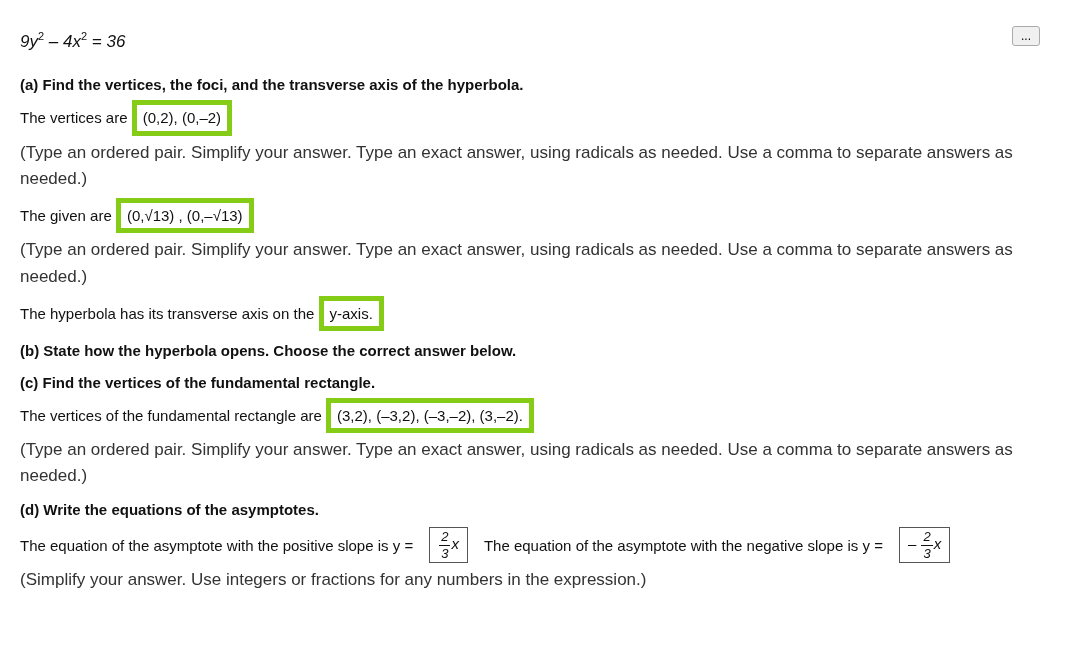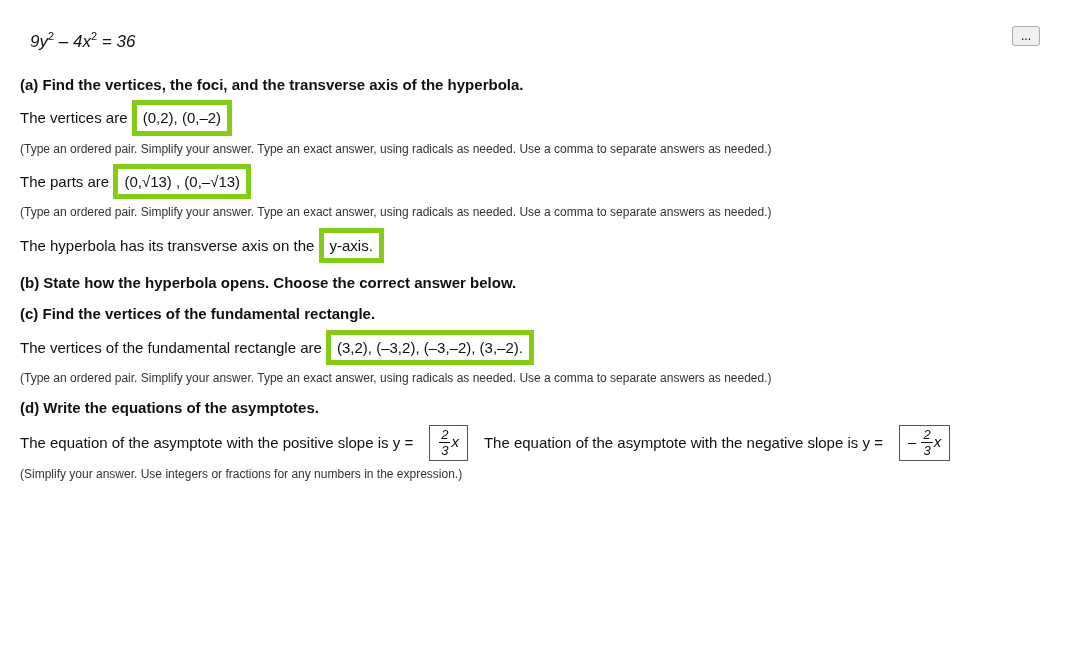--- a/index.html
+++ b/index.html
@@ -13,21 +13,20 @@
       padding: 18px 30px 18px 20px;
       line-height: 1.55;
     }
     .problem-intro {
       margin-bottom: 10px;
       font-size: 15px;
     }
     .equation-display {
       font-size: 17px;
       margin-bottom: 18px;
-      margin-left: 10px;
       font-style: italic;
     }
     .sup { vertical-align: super; font-size: 11px; font-style: normal; }
     .more-btn {
       float: right;
       border: 1px solid #aaa;
       background: #f0f0f0;
       padding: 2px 8px;
       font-size: 12px;
       cursor: pointer;
@@ -43,21 +42,21 @@
     }
     .answer-box {
       display: inline-block;
       border: 5px solid #84cc16;
       padding: 1px 6px;
       min-width: 30px;
       background: #fff;
     }
     .hint-text {
       color: #333;
-      font-size: 12px;
+      font-size: 17px;
       margin-top: 2px;
       margin-bottom: 6px;
     }
     .row {
       margin-bottom: 4px;
     }
     .asymptote-row {
       margin-top: 6px;
       margin-bottom: 4px;
       display: flex;
@@ -109,21 +108,21 @@
   <div class="section">
     <div class="row section-label">(a) Find the vertices, the foci, and the transverse axis of the hyperbola.</div>
 
     <div class="row">
       <span>The vertices are</span>
       <span class="answer-box">(0,2), (0,–2)</span>
     </div>
     <div class="hint-text">(Type an ordered pair. Simplify your answer. Type an exact answer, using radicals as needed. Use a comma to separate answers as needed.)</div>
 
     <div class="row">
-      <span>The parts are</span>
+      <span>The given are</span>
       <span class="answer-box">
         (0,√13) ,  (0,–√13)
       </span>
     </div>
     <div class="hint-text">(Type an ordered pair. Simplify your answer. Type an exact answer, using radicals as needed. Use a comma to separate answers as needed.)</div>
 
     <div class="row">
       <span>The hyperbola has its transverse axis on the</span>
       <span class="answer-box">y-axis.</span>
     </div>

